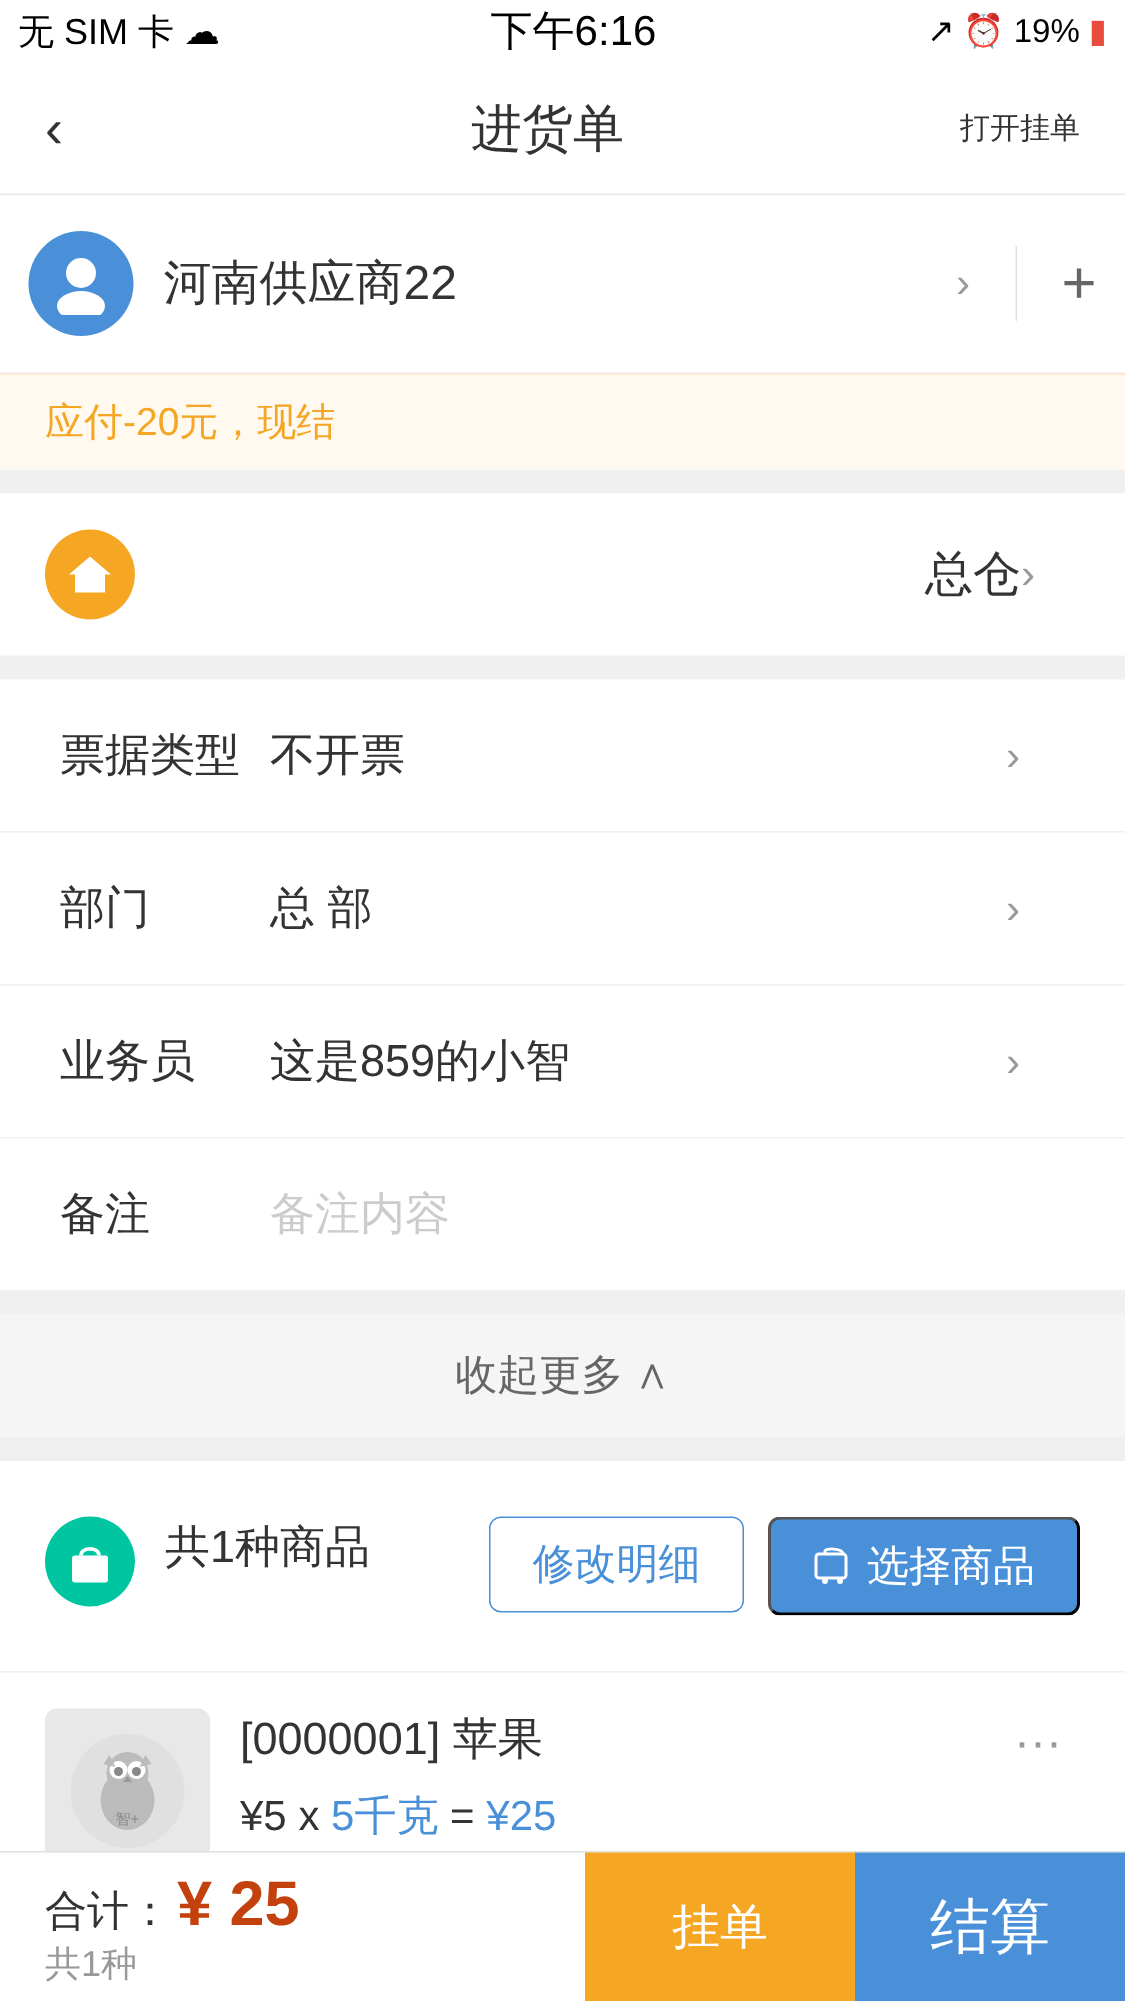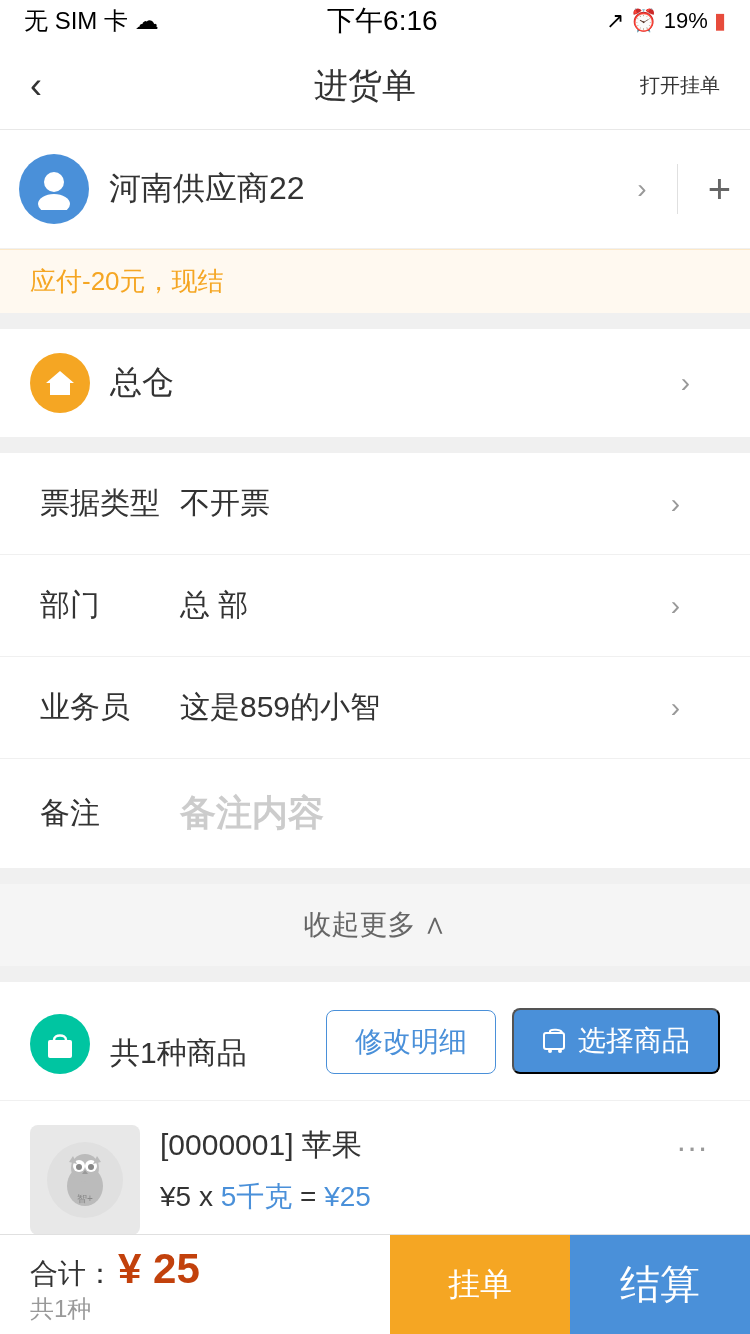--- a/index.html
+++ b/index.html
@@ -13,21 +13,21 @@
       font-size: 28px;
     }
 
     
     .status-bar {
       background: #fff;
       height: 42px;
       display: flex;
       align-items: center;
       justify-content: space-between;
-      padding: 0 24px;
+      padding: 0 12px;
       font-size: 24px;
       color: #000;
     }
     .status-left { display: flex; align-items: center; gap: 8px; }
     .status-center { font-size: 28px; font-weight: 500; }
     .status-right { display: flex; align-items: center; gap: 6px; font-size: 22px; }
 
     
     .nav-bar {
       background: #fff;
@@ -133,20 +133,21 @@
       justify-content: center;
       margin-right: 20px;
       font-size: 30px;
       color: #fff;
       flex-shrink: 0;
     }
     .warehouse-name {
       flex: 1;
       font-size: 32px;
       color: #333;
+      text-align: right;
     }
 
     
     .form-section {
       background: #fff;
       margin-bottom: 16px;
     }
     .form-row {
       display: flex;
       align-items: center;
@@ -164,24 +165,23 @@
       flex-shrink: 0;
     }
     .form-value {
       flex: 1;
       font-size: 30px;
       color: #333;
       padding-left: 20px;
     }
     .form-placeholder {
       flex: 1;
-      font-size: 36px;
+      font-size: 30px;
       color: #ccc;
       padding-left: 20px;
-      font-weight: bold;
     }
 
     
     .collapse-row {
       background: #f5f5f5;
       display: flex;
       align-items: center;
       justify-content: center;
       padding: 22px 0;
       margin-bottom: 16px;
@@ -192,22 +192,22 @@
       color: #666;
     }
 
     
     .product-section {
       background: #fff;
       margin-bottom: 0;
     }
     .product-header {
       display: flex;
-      align-items: flex-end;
-      padding: 26px 30px;
+      align-items: flex-start;
+      padding: 37px 30px;
       border-bottom: 1px solid #f0f0f0;
     }
     .product-icon {
       width: 60px;
       height: 60px;
       border-radius: 50%;
       background: #00c5a1;
       display: flex;
       align-items: center;
       justify-content: center;

